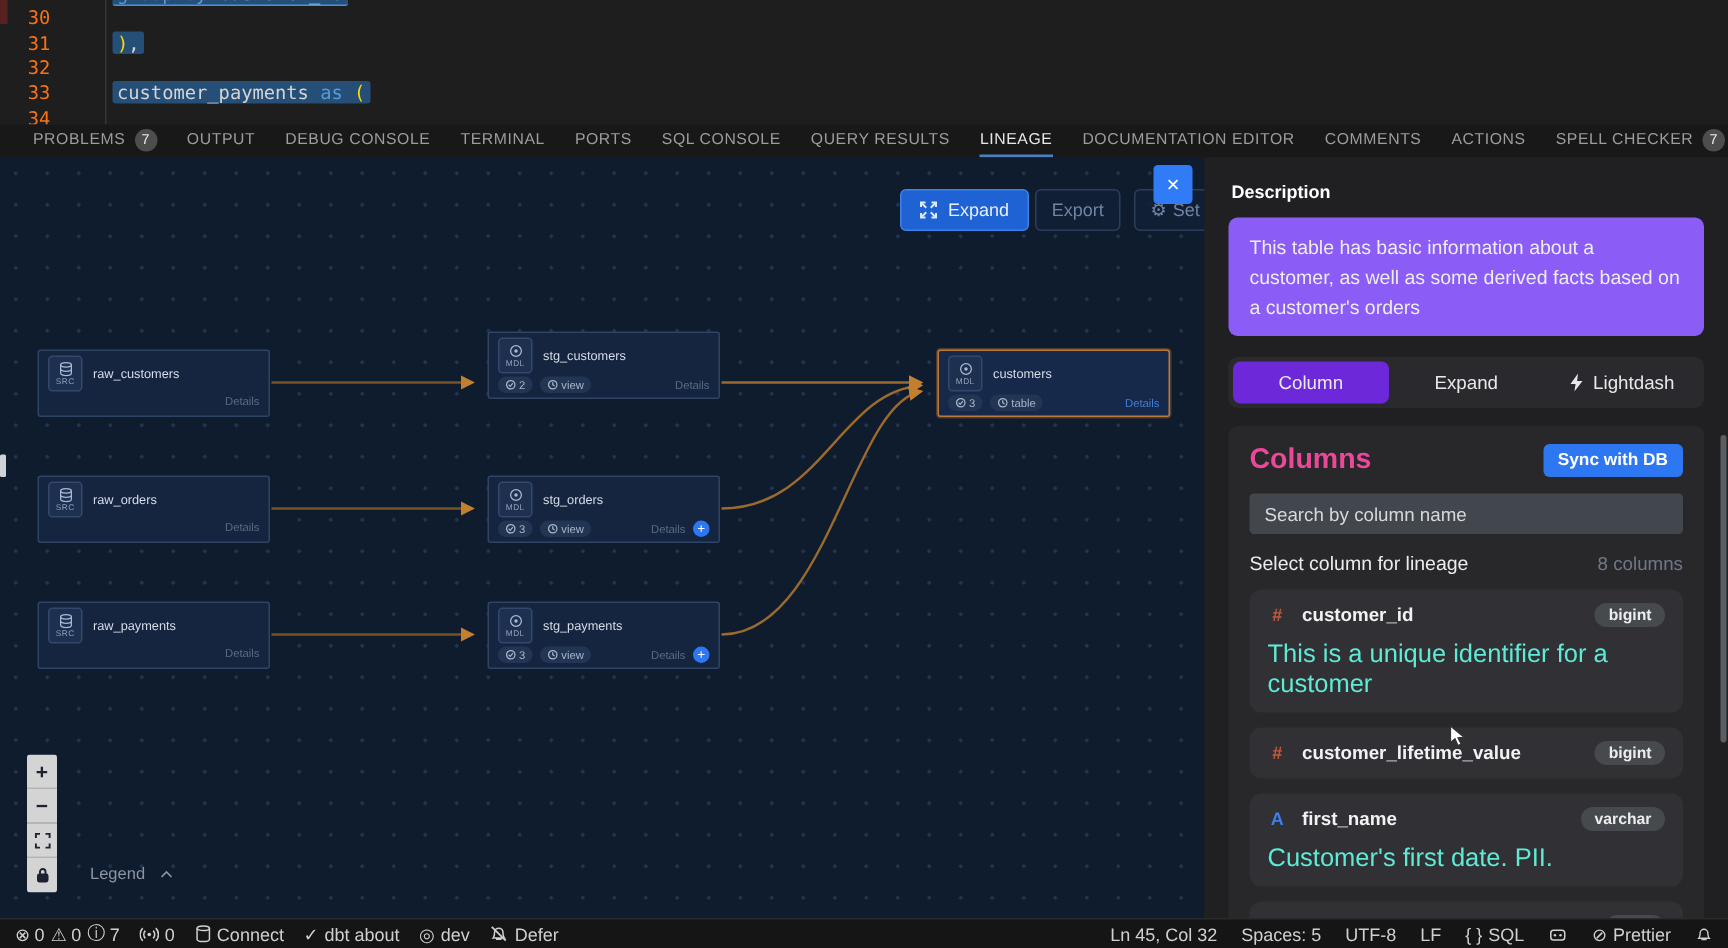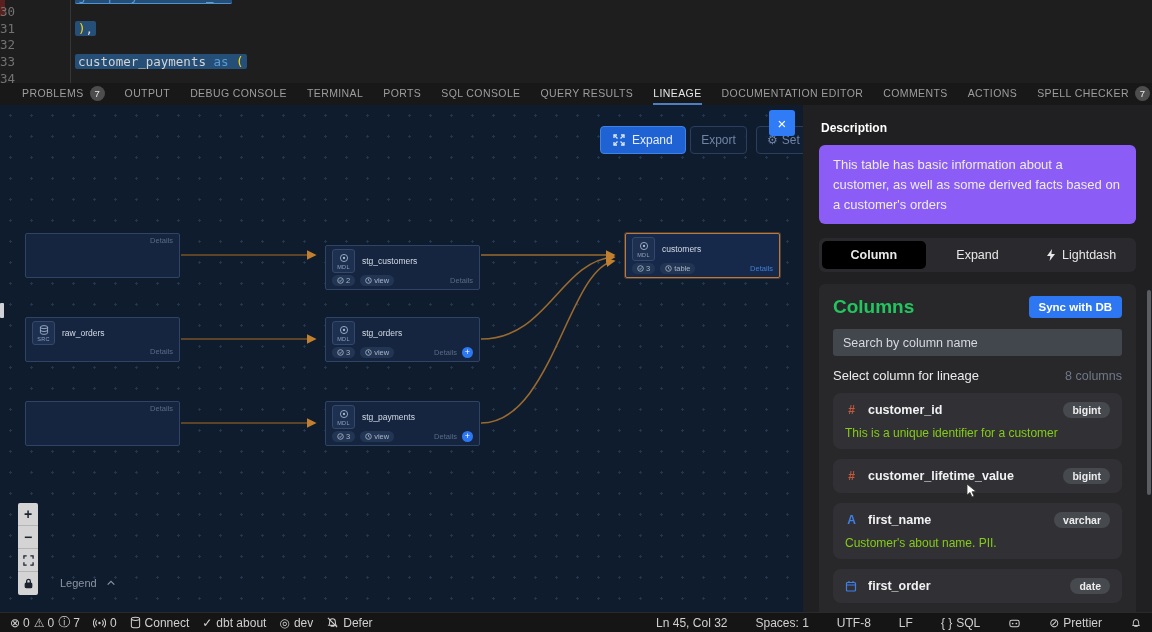--- a/index.html
+++ b/index.html
@@ -4,21 +4,21 @@
 <style>
   * { margin:0; padding:0; box-sizing:border-box; }
   html,body { width:1152px; height:632px; overflow:hidden; background:#1e1e1e;
               font-family:"Liberation Sans", sans-serif; }
 
   
   .editor { position:absolute; left:0; top:0; width:1152px; height:83px;
             background:#1e1e1e; overflow:hidden;
             font-family:"DejaVu Sans Mono", monospace; font-size:12.5px; }
   .ed-red { position:absolute; left:0; top:0; width:5px; height:16px; background:#58201f; }
-  .gut { position:absolute; left:0; width:52px; text-align:left; color:#737373; }
+  .gut { position:absolute; left:0; width:52px; text-align:center; color:#f97316; }
   .guide { position:absolute; left:70px; top:0; bottom:0; border-left:1px solid #363636; }
   .cline { position:absolute; left:75px; white-space:pre; color:#d4d4d4; }
   .selbox { background:#264f78; border-radius:2px; padding:0 3px; }
   .sel29 { border-bottom:1px solid #4f90d6; }
   .tk-kw { color:#569cd6; } .tk-gold { color:#ffd602; } .tk-id { color:#d4d4d4; }
   .tk-var { color:#9cdcfe; }
 
   
   .tabbar { position:absolute; left:0; top:83px; width:1152px; height:22px;
             background:#181818; display:flex; align-items:stretch; gap:20px;
@@ -79,50 +79,50 @@
   
   .sidepanel { position:absolute; left:803px; top:105px; width:349px; height:507px;
                background:#202022; padding:14px 16px 0 16px; overflow:hidden; }
   .sp-title { font-size:12px; font-weight:bold; color:#ffffff; margin:2px 0 10px 2px; }
   .descbox { background:#8b5cf6; border-radius:6px; padding:10px 14px; font-size:13px;
              color:#ededee; line-height:1.52; }
   .sp-tabs { margin-top:14px; background:#2a2a2e; border-radius:6px; height:34px;
              display:flex; padding:3px; }
   .sp-tab { flex:1; display:flex; align-items:center; justify-content:center; gap:6px;
             font-size:12.5px; color:#e8e8e8; border-radius:5px; }
-  .sp-tab.active { background:#000000; font-weight:bold; }
+  .sp-tab.active { background:#6d28d9; font-weight:normal; }
   .colcard { margin-top:12px; background:#28282b; border-radius:6px; padding:12px 14px; height:400px; }
   .col-head { display:flex; align-items:center; }
-  .col-title { font-size:19px; font-weight:bold; color:#22c55e; }
+  .col-title { font-size:19px; font-weight:bold; color:#ec4899; }
   .sync-btn { margin-left:auto; background:#2e77f2; color:#fff; font-size:11.5px; font-weight:bold;
               padding:5px 10px; border-radius:4px; border:none; }
   .search { margin-top:11px; width:100%; background:#42464d; border:none; border-radius:3px;
             height:27px; padding:0 10px; font-size:12.5px; color:#d6d9de;
             font-family:"Liberation Sans", sans-serif; }
   .search::placeholder { color:#d6d9de; opacity:1; }
   .selrow { margin-top:12px; display:flex; align-items:baseline; }
   .sel-label { font-size:13px; color:#ececec; }
   .sel-count { margin-left:auto; font-size:12.5px; color:#6f7888; }
   .citem { margin-top:10px; background:#313135; border-radius:8px; padding:9px 12px; }
   .crow { display:flex; align-items:center; gap:10px; }
   .cicon { width:13px; text-align:center; font-size:12px; font-weight:bold; }
   .cicon.num { color:#c4593c; } .cicon.alpha { color:#3f7fe8; }
   .cname { font-size:12.5px; font-weight:bold; color:#f1f2f3; }
   .cpill { margin-left:auto; background:#46494e; border-radius:10px; padding:2px 9px;
            font-size:10.5px; font-weight:bold; color:#eceded; }
-  .cdesc { margin-top:8px; font-size:12px; color:#84cc16; }
+  .cdesc { margin-top:8px; font-size:17px; color:#5eead4; }
   .scrollthumb { position:absolute; right:1px; top:290px; width:4px; height:205px;
                  background:#5a5d62; border-radius:2px; }
 
   
   .statusbar { position:absolute; left:0; top:612px; width:1152px; height:20px; background:#151515;
                border-top:1px solid #2a2a2a; display:flex; align-items:center; padding:0 10px;
                font-size:12px; color:#d0d0d0; gap:13px; }
   .sb-item { display:flex; align-items:center; gap:4px; white-space:nowrap; }
-  .sb-right { margin-left:auto; display:flex; align-items:center; gap:28px;text-align:right; }
+  .sb-right { margin-left:auto; display:flex; align-items:center; gap:16px;text-align:right; }
   .sb-g { display:flex; align-items:center; gap:3px; }
   svg.ic { display:block; }
   .cursor { position:absolute; left:965px; top:483px; z-index:40; }
 </style>
 </head>
 <body>
 
 <div class="editor">
   <div class="ed-red"></div>
   <div class="gut" style="top:-12px"></div>
@@ -208,26 +208,36 @@
   <button class="btn-export">
       <span>Export</span>
     </button>
   <button class="btn-set">
       <span>⚙</span>
       <span>Set</span>
     </button>
   <div class="btn-close">×</div>
 
   <div class="node" style="left:25px; top:128px">
+    <div class="nhead">
+        <span class="icohold">
+          <svg class="ic" width="10" height="10" viewBox="0 0 12 12" fill="none" stroke="#a9bad2" stroke-width="1">
+            <ellipse cx="6" cy="2.6" rx="4.3" ry="1.8"></ellipse>
+            <path d="M1.7 2.6 v6.8 a4.3 1.8 0 0 0 8.6 0 v-6.8 M1.7 6 a4.3 1.8 0 0 0 8.6 0"></path>
+          </svg>
+          <span class="klabel">SRC</span>
+        </span>
+        <span class="ntitle">raw_customers</span>
+      </div>
     <div class="nfoot">
         <span class="ndetails">Details</span>
       </div>
   </div>
 
-  <div class="node" style="left:325px; top:140px">
+  <div class="node" style="left:325px; top:116px">
     <div class="nhead">
         <span class="icohold">
           <svg class="ic" width="10" height="10" viewBox="0 0 12 12" fill="none" stroke="#a9bad2" stroke-width="1">
             <circle cx="6" cy="6" r="4.3"></circle>
             <circle cx="6" cy="6" r="1.4" fill="#a9bad2" stroke="none"></circle>
           </svg>
           <span class="klabel">MDL</span>
         </span>
         <span class="ntitle">stg_customers</span>
       </div>
@@ -321,20 +331,30 @@
             <path d="M5 2.6 V5 L6.8 6.2"></path>
           </svg>
           <span>view</span>
         </span>
       <span class="ndetails">Details</span>
       <span class="nplus">+</span>
     </div>
   </div>
 
   <div class="node" style="left:25px; top:296px">
+    <div class="nhead">
+        <span class="icohold">
+          <svg class="ic" width="10" height="10" viewBox="0 0 12 12" fill="none" stroke="#a9bad2" stroke-width="1">
+            <ellipse cx="6" cy="2.6" rx="4.3" ry="1.8"></ellipse>
+            <path d="M1.7 2.6 v6.8 a4.3 1.8 0 0 0 8.6 0 v-6.8 M1.7 6 a4.3 1.8 0 0 0 8.6 0"></path>
+          </svg>
+          <span class="klabel">SRC</span>
+        </span>
+        <span class="ntitle">raw_payments</span>
+      </div>
     <div class="nfoot">
         <span class="ndetails">Details</span>
       </div>
   </div>
 
   <div class="node" style="left:325px; top:296px">
     <div class="nhead">
         <span class="icohold">
           <svg class="ic" width="10" height="10" viewBox="0 0 12 12" fill="none" stroke="#a9bad2" stroke-width="1">
             <circle cx="6" cy="6" r="4.3"></circle>
@@ -438,21 +458,21 @@
         <span class="cpill">bigint</span>
       </div>
     </div>
 
     <div class="citem">
       <div class="crow">
         <span class="cicon alpha">A</span>
         <span class="cname">first_name</span>
         <span class="cpill">varchar</span>
       </div>
-      <div class="cdesc">Customer's about name. PII.</div>
+      <div class="cdesc">Customer's first date. PII.</div>
     </div>
 
     <div class="citem">
       <div class="crow">
         <span class="cicon">
             <svg class="ic" width="12" height="12" viewBox="0 0 12 12" fill="none" stroke="#3f7fe8" stroke-width="1.2">
               <rect x="1.5" y="2.5" width="9" height="8.5" rx="1"></rect>
               <path d="M1.5 5 H10.5 M4 1 V3 M8 1 V3"></path>
             </svg>
           </span>
@@ -516,21 +536,21 @@
         <svg class="ic" width="13" height="13" viewBox="0 0 14 14" fill="none" stroke="#d0d0d0" stroke-width="1.1">
           <path d="M5 11 h4 M3 10 c1-1 1-2 1-4 a3 3 0 0 1 6 0 c0 2 0 3 1 4 Z"></path>
           <path d="M2 2 L12 12" stroke-width="1.3"></path>
         </svg>
       </span>
     <span>Defer</span>
   </span>
 
   <span class="sb-right">
     <span class="sb-item">Ln 45, Col 32</span>
-    <span class="sb-item">Spaces: 1</span>
+    <span class="sb-item">Spaces: 5</span>
     <span class="sb-item">UTF-8</span>
     <span class="sb-item">LF</span>
     <span class="sb-item">
       <span>{ }</span>
       <span>SQL</span>
     </span>
     <span class="sb-item">
       <span>
           <svg class="ic" width="13" height="12" viewBox="0 0 14 12" fill="none" stroke="#d0d0d0" stroke-width="1.1">
             <rect x="2" y="3" width="10" height="7" rx="2"></rect>

